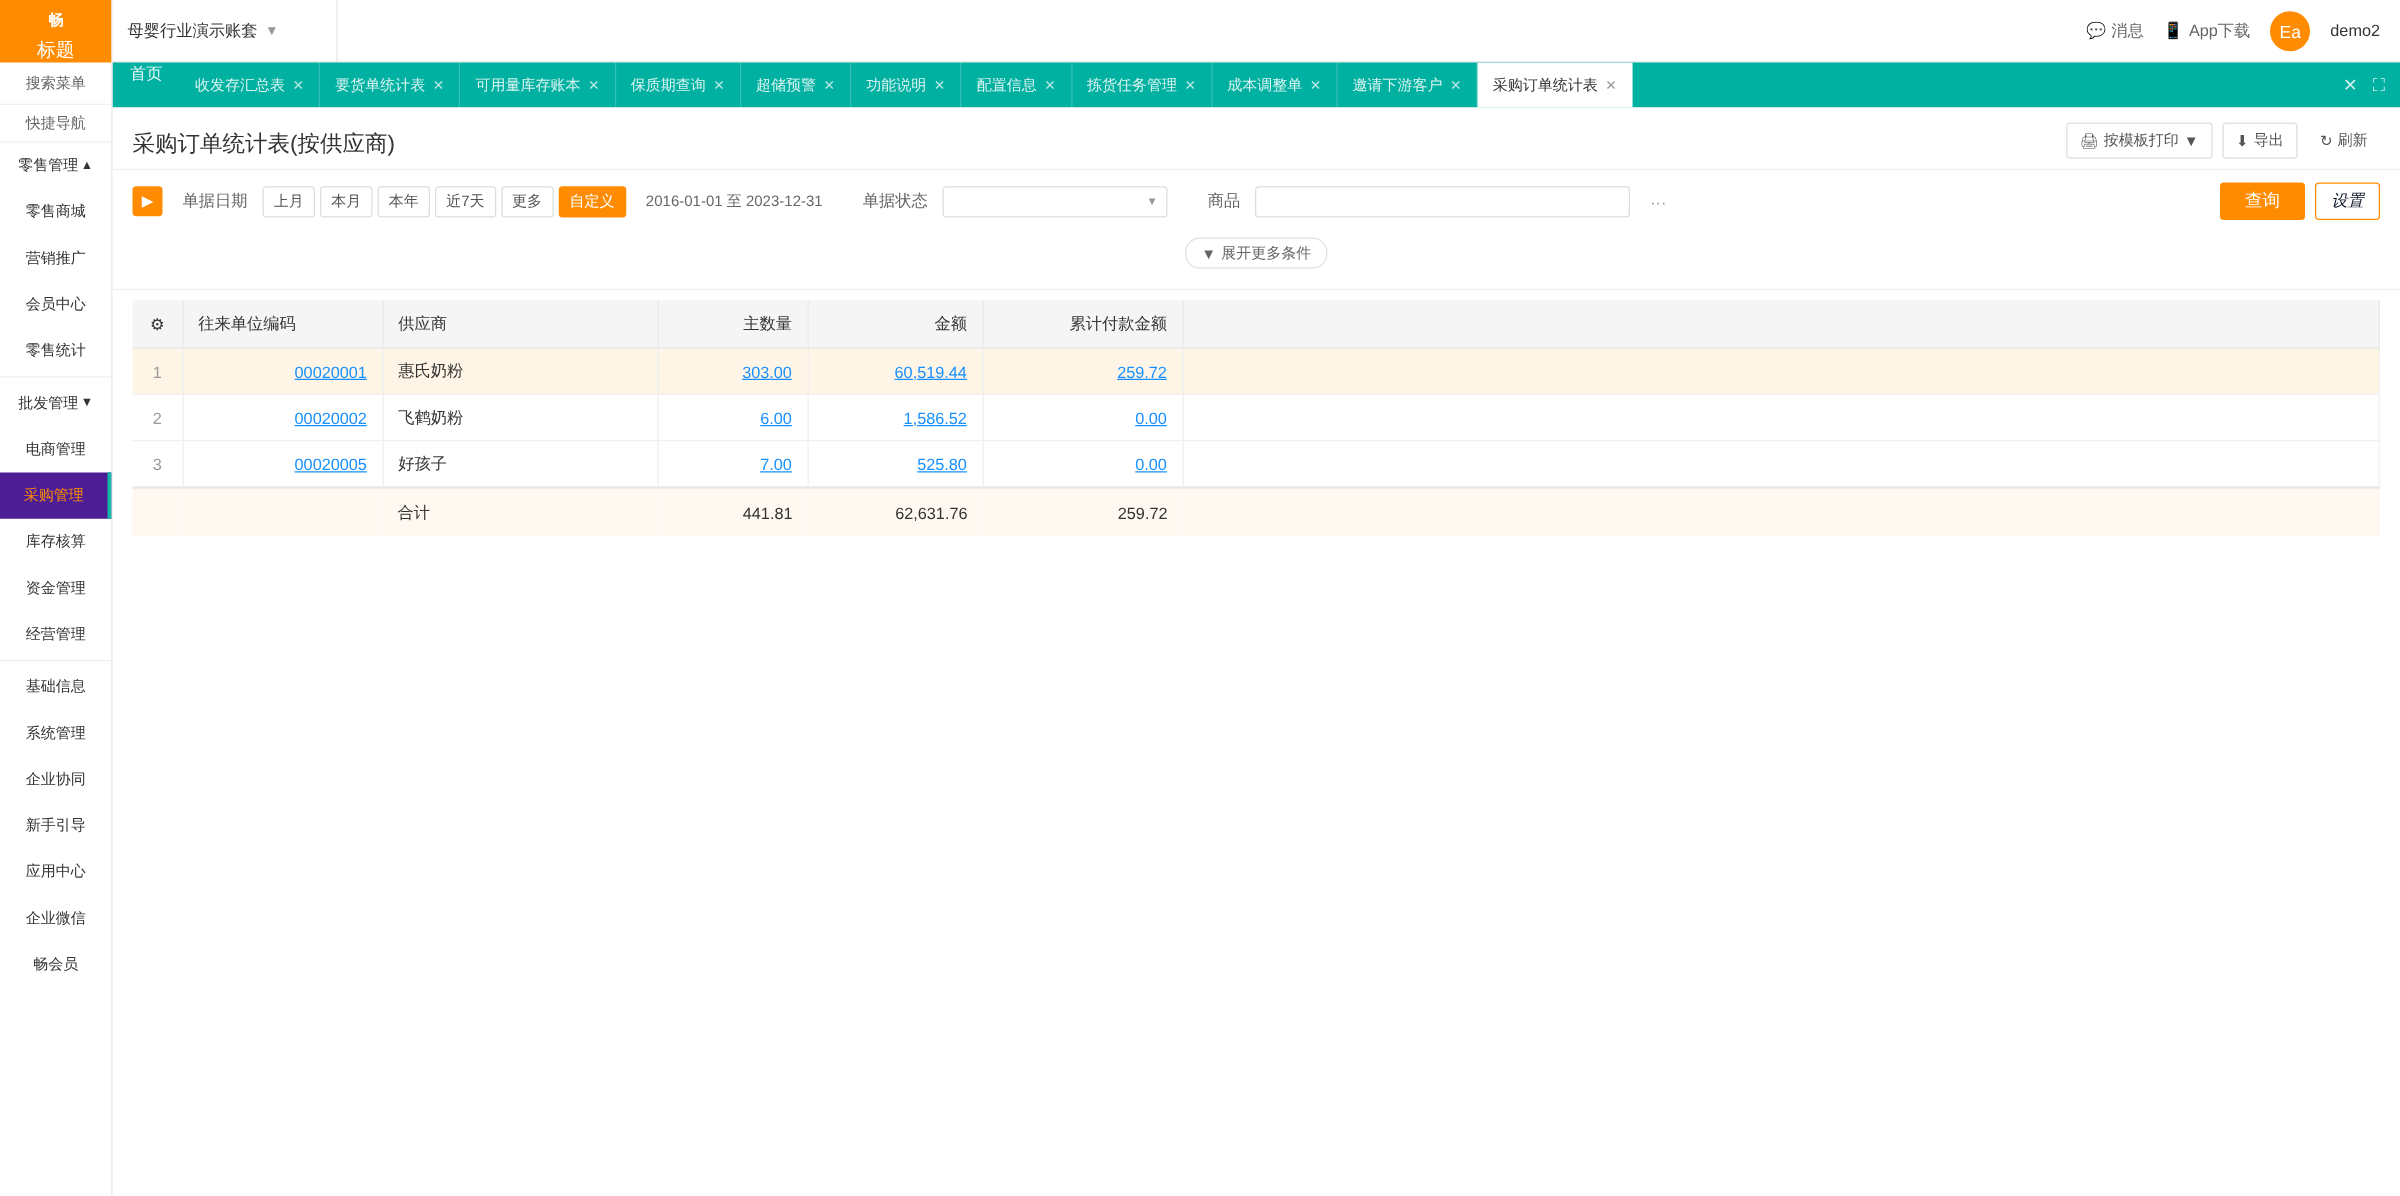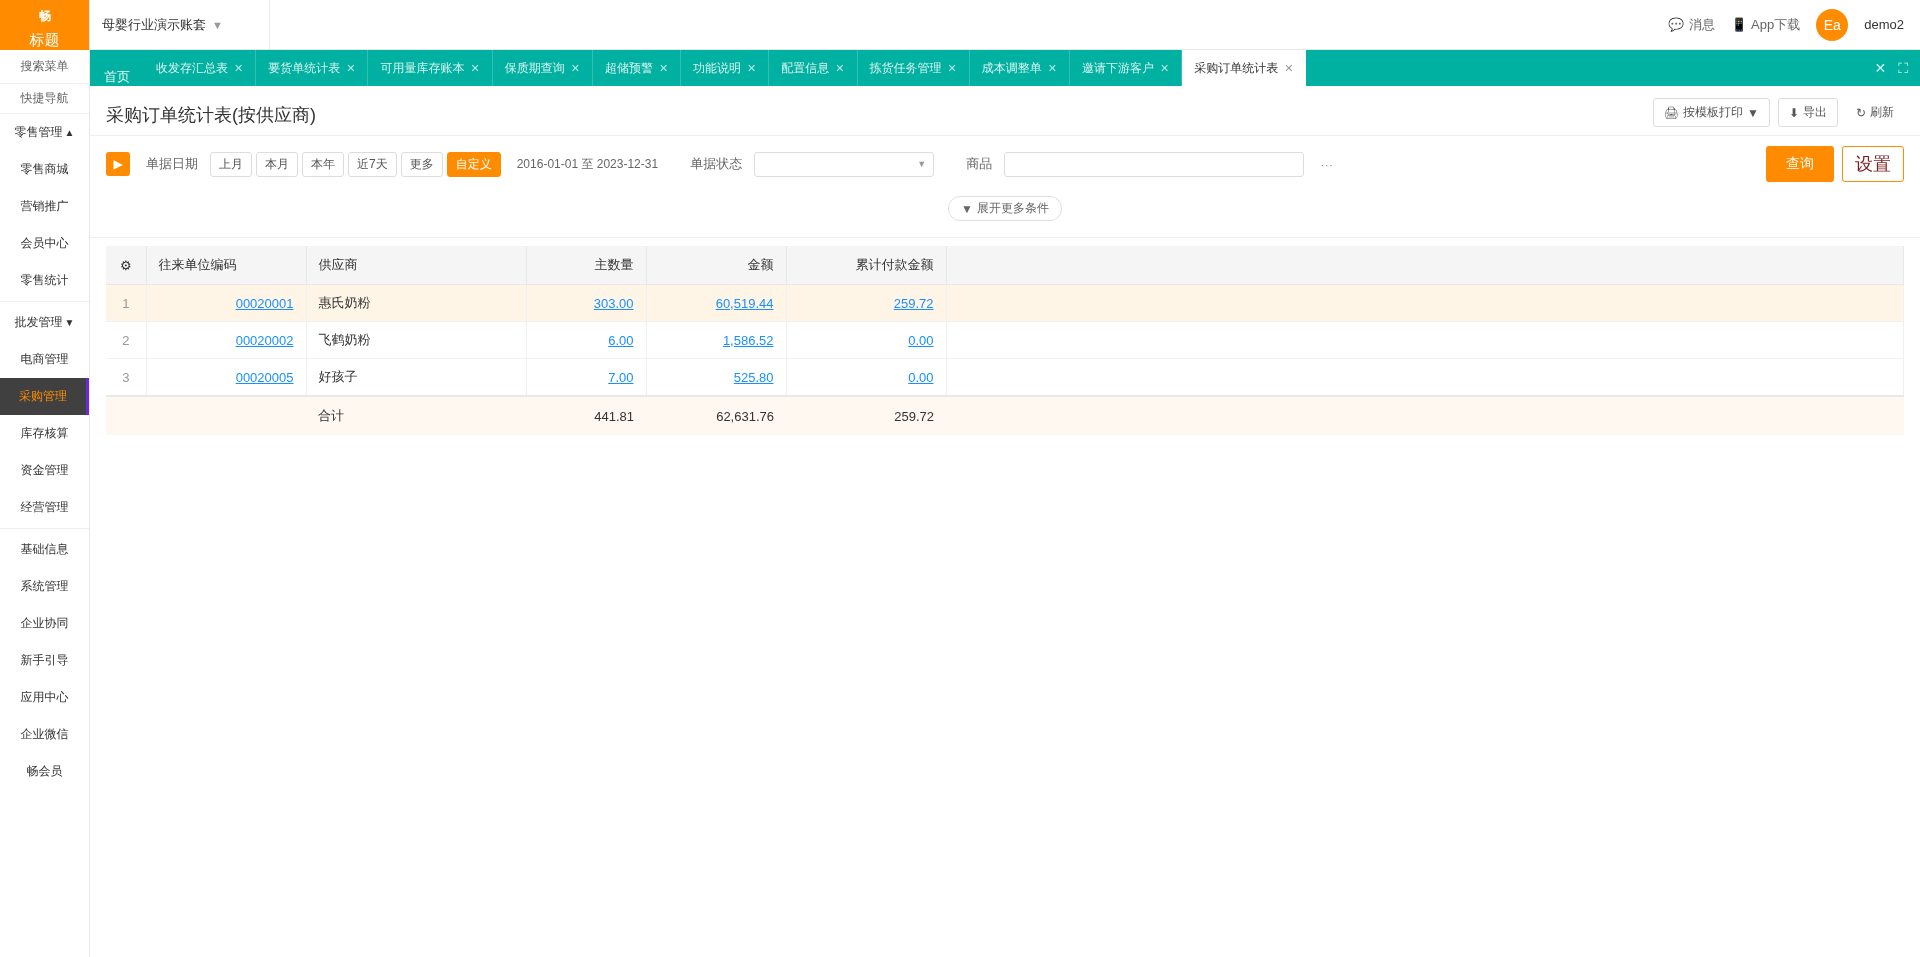--- a/index.html
+++ b/index.html
@@ -6,21 +6,21 @@
     body { font-family: 'Microsoft YaHei', 'PingFang SC', sans-serif; font-size: 13px; background: #f5f5f5; overflow: hidden; width: 1920px; height: 957px; display: flex; }
 
     
     .sidebar { width: 90px; background: #fff; display: flex; flex-direction: column; border-right: 1px solid #e8e8e8; height: 957px; flex-shrink: 0; }
     .sidebar-logo { height: 50px; background: #ff8c00; display: flex; align-items: center; justify-content: center; flex-direction: column; cursor: pointer; }
     .sidebar-logo .logo-text { color: #fff; font-size: 15px; margin-top: 2px; }
     .sidebar-logo-icon { width: 36px; height: 28px; }
     .sidebar-search { padding: 8px 6px; text-align: center; color: #666; font-size: 12px; cursor: pointer; border-bottom: 1px solid #f0f0f0; }
     .sidebar-nav { padding: 6px 6px; text-align: center; color: #666; font-size: 12px; cursor: pointer; border-bottom: 1px solid #f0f0f0; }
     .sidebar-item { padding: 10px 6px; text-align: center; color: #333; font-size: 12px; cursor: pointer; display: flex; flex-direction: column; align-items: center; gap: 3px; }
-    .sidebar-item.active { color: #ff8c00; background: #404040; border-right: 3px solid #6d28d9; }
+    .sidebar-item.active { color: #ff8c00; background: #4c1d95; border-right: 3px solid #14b8a6; }
     .sidebar-item.has-arrow { flex-direction: row; justify-content: center; gap: 2px; padding: 10px 4px; }
     .sidebar-item.has-arrow .arrow { font-size: 10px; }
     .sidebar-divider { height: 1px; background: #f0f0f0; margin: 2px 0; }
 
     
     .main-content { flex: 1; display: flex; flex-direction: column; height: 957px; overflow: hidden; }
 
     
     .top-nav { height: 50px; background: #fff; display: flex; align-items: center; border-bottom: 1px solid #e8e8e8; padding: 0; flex-shrink: 0; }
     .workspace-selector { display: flex; align-items: center; padding: 0 12px; height: 50px; border-right: 1px solid #e8e8e8; min-width: 180px; cursor: pointer; }
@@ -30,21 +30,21 @@
     .top-nav-btn { display: flex; align-items: center; gap: 4px; color: #666; cursor: pointer; font-size: 13px; }
     .user-avatar { width: 32px; height: 32px; border-radius: 50%; background: #ff8c00; display: flex; align-items: center; justify-content: center; color: #fff; font-size: 14px; cursor: pointer; }
     .user-name { color: #333; font-size: 13px; cursor: pointer; }
 
     
     .tab-bar { height: 36px; background: #00b0a0; display: flex; align-items: center; flex-shrink: 0; overflow: hidden; }
     .tab-item { height: 36px; padding: 0 12px; display: flex; align-items: center; gap: 6px; color: rgba(255,255,255,0.85); font-size: 12px; cursor: pointer; white-space: nowrap; flex-shrink: 0; border-right: 1px solid rgba(255,255,255,0.2); }
     .tab-item.active { background: #fff; color: #333; }
     .tab-item .tab-close { font-size: 11px; color: rgba(255,255,255,0.7); cursor: pointer; }
     .tab-item.active .tab-close { color: #999; }
-    .tab-home { height: 36px; padding: 0 14px; display: flex; align-items: flex-end; color: rgba(255,255,255,0.9); font-size: 13px; cursor: pointer; }
+    .tab-home { height: 36px; padding: 0 14px; display: flex; align-items: flex-start; color: rgba(255,255,255,0.9); font-size: 13px; cursor: pointer; }
     .tab-bar-actions { margin-left: auto; display: flex; align-items: center; padding-right: 8px; gap: 4px; }
     .tab-bar-action { color: rgba(255,255,255,0.8); cursor: pointer; padding: 4px; font-size: 14px; }
 
     
     .page-content { flex: 1; background: #f5f5f5; overflow: auto; padding: 0; }
     .page-inner { background: #fff; margin: 0; padding: 0; min-height: 100%; }
 
     
     .page-header { padding: 12px 16px 8px; display: flex; align-items: flex-end; justify-content: space-between; border-bottom: 1px solid #f0f0f0; }
     .page-title { font-size: 18px; font-weight: 500; color: #333; }
@@ -59,21 +59,21 @@
     .filter-label { color: #666; font-size: 13px; white-space: nowrap; }
     .filter-date-btns { display: flex; gap: 4px; }
     .date-btn { padding: 3px 8px; border: 1px solid #ddd; background: #fff; border-radius: 3px; cursor: pointer; font-size: 12px; color: #555; }
     .date-btn.custom { background: #ff8c00; border-color: #ff8c00; color: #fff; border-radius: 3px; }
     .date-range { color: #666; font-size: 12px; margin-left: 4px; }
     .filter-select { border: 1px solid #ddd; border-radius: 3px; padding: 4px 24px 4px 8px; background: #fff; font-size: 13px; color: #333; cursor: pointer; min-width: 180px; appearance: none; position: relative; }
     .filter-select-wrap { position: relative; display: inline-block; }
     .filter-select-wrap::after { content: '▼'; position: absolute; right: 8px; top: 50%; transform: translateY(-50%); font-size: 9px; color: #999; pointer-events: none; }
     .filter-input { border: 1px solid #ddd; border-radius: 3px; padding: 4px 8px; font-size: 13px; color: #333; min-width: 200px; }
     .btn-query { background: #ff8c00; color: #fff; border: none; padding: 6px 20px; border-radius: 3px; cursor: pointer; font-size: 14px; font-weight: 500; }
-    .btn-settings { background: #fff; color: #7f1d1d; border: 1px solid #ff8c00; padding: 5px 12px; border-radius: 3px; cursor: pointer; font-size: 18px; }
+    .btn-settings { background: #fff; color: #0f172a; border: 1px solid #ff8c00; padding: 5px 12px; border-radius: 3px; cursor: pointer; font-size: 13px; font-style: italic; }
     .filter-ellipsis { color: #999; cursor: pointer; padding: 0 4px; }
     .toggle-arrow { background: #ff8c00; width: 24px; height: 24px; border-radius: 3px; display: flex; align-items: center; justify-content: center; cursor: pointer; color: #fff; font-size: 12px; flex-shrink: 0; margin-right: 4px; }
     .expand-row { display: flex; justify-content: center; padding: 6px 0; }
     .expand-btn { display: flex; align-items: center; gap: 4px; color: #666; cursor: pointer; font-size: 12px; border: 1px solid #e0e0e0; padding: 3px 12px; border-radius: 12px; background: #fff; }
 
     
     .table-area { padding: 0 16px 16px; }
     table { width: 100%; border-collapse: collapse; margin-top: 8px; }
     thead tr { background: #f5f5f5; }
     thead th { padding: 10px 12px; text-align: left; color: #333; font-weight: 500; font-size: 13px; border-bottom: 1px solid #e8e8e8; border-right: 1px solid #e8e8e8; white-space: nowrap; }

